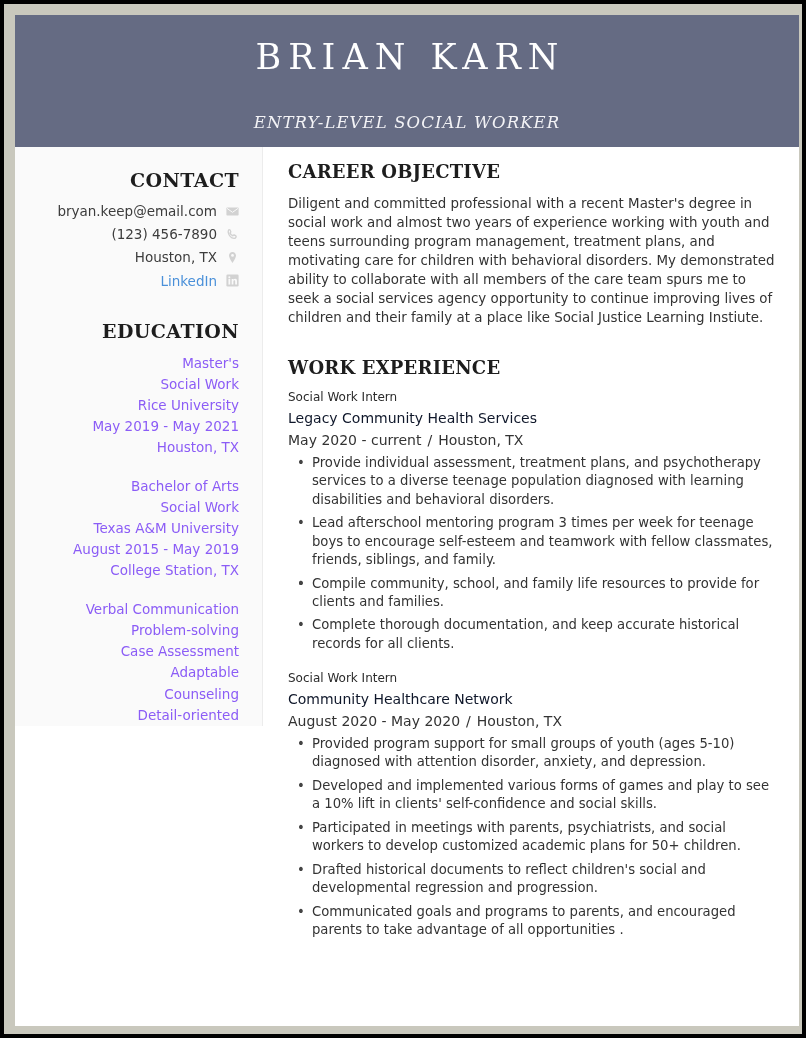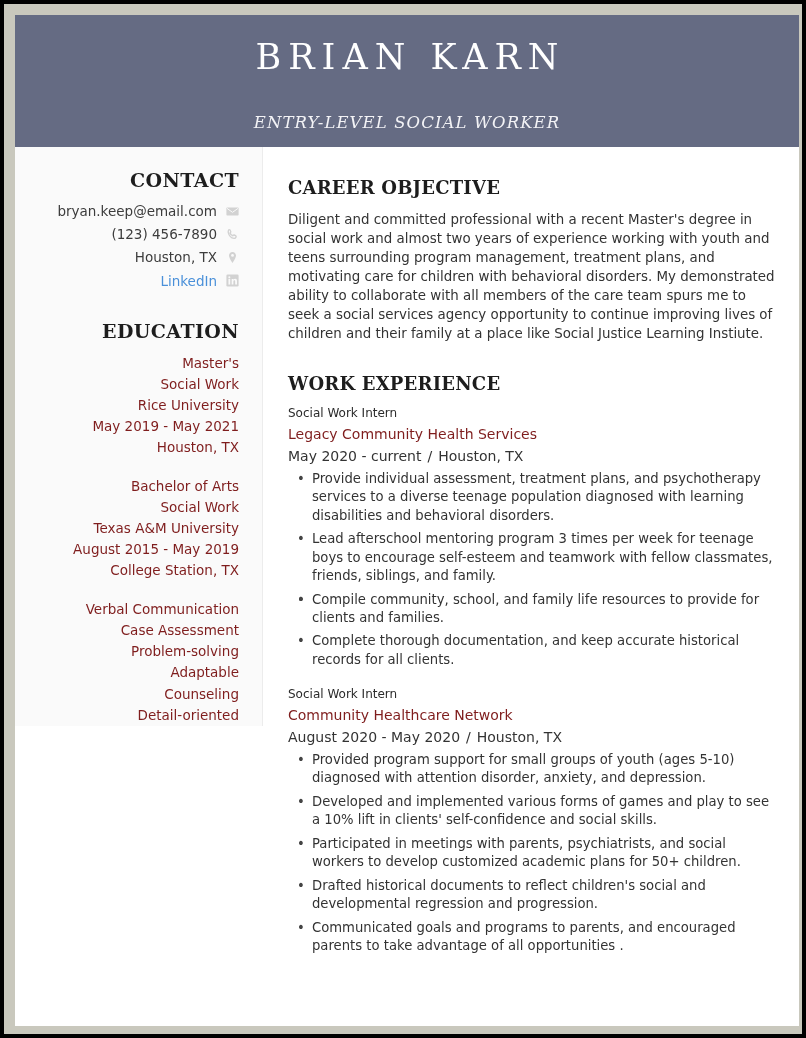--- a/index.html
+++ b/index.html
@@ -87,21 +87,21 @@
     border-right: 1px solid #ececec;
     box-sizing: border-box;
     padding: 22px 23px 0 14px;
     text-align: right;
     color: #3a3a3a;
   }
   .main {
     flex: 1 1 auto;
     background: #ffffff;
     box-sizing: border-box;
-    padding: 30px 22px 0 25px;
+    padding: 14px 22px 0 25px;
     min-width: 0;
     color: #333333;
   }
 
   
   .sec-head {
     font-family: "DejaVu Serif", serif;
     font-weight: bold;
     font-size: 19px;
     color: #1d1d1d;
@@ -135,21 +135,21 @@
     justify-content: center;
     color: #d2d2d2;
   }
   .contact-row .ico svg { width: 13px; height: 13px; display: block; }
   .link-blue { color: #4a90d9; }
 
   
   .edu-block { margin-bottom: 18px; }
   .edu-line, .skill-line {
     font-size: 13.5px;
-    color: #7f1d1d;
+    color: #8b5cf6;
     line-height: 1.56;
   }
   .skills-list { margin: 0; padding: 0; list-style: none; }
 
   
   .objective {
     font-size: 13.4px;
     line-height: 1.42;
     color: #333333;
     margin: 0;
@@ -159,21 +159,21 @@
   .job { margin-bottom: 2px; }
   .job + .job { margin-top: 18px; }
   .job-title {
     font-size: 12px;
     color: #2b2b2b;
     line-height: 1.3;
     margin-bottom: 3px;
   }
   .job-company {
     font-size: 14px;
-    color: #7f1d1d;
+    color: #0f172a;
     line-height: 1.35;
     margin-bottom: 3px;
   }
   .job-meta {
     font-size: 14px;
     color: #333333;
     line-height: 1.35;
     margin-bottom: 4px;
   }
   .job-meta .sep { padding: 0 6px; }
@@ -261,22 +261,22 @@
           <div class="edu-block">
             <div class="edu-line">Bachelor of Arts</div>
             <div class="edu-line">Social Work</div>
             <div class="edu-line">Texas A&amp;M University</div>
             <div class="edu-line">August 2015 - May 2019</div>
             <div class="edu-line">College Station, TX</div>
           </div>
 
           <ul class="skills-list">
             <li class="skill-line">Verbal Communication</li>
+            <li class="skill-line">Problem-solving</li>
             <li class="skill-line">Case Assessment</li>
-            <li class="skill-line">Problem-solving</li>
             <li class="skill-line">Adaptable</li>
             <li class="skill-line">Counseling</li>
             <li class="skill-line">Detail-oriented</li>
           </ul>
         </div>
 
         <div class="main">
 
           <div class="sec-head main-head">CAREER OBJECTIVE</div>
           <p class="objective">Diligent and committed professional with a recent Master's degree in social work and almost two years of experience working with youth and teens surrounding program management, treatment plans, and motivating care for children with behavioral disorders. My demonstrated ability to collaborate with all members of the care team spurs me to seek a social services agency opportunity to continue improving lives of children and their family at a place like Social Justice Learning Instiute.</p>

